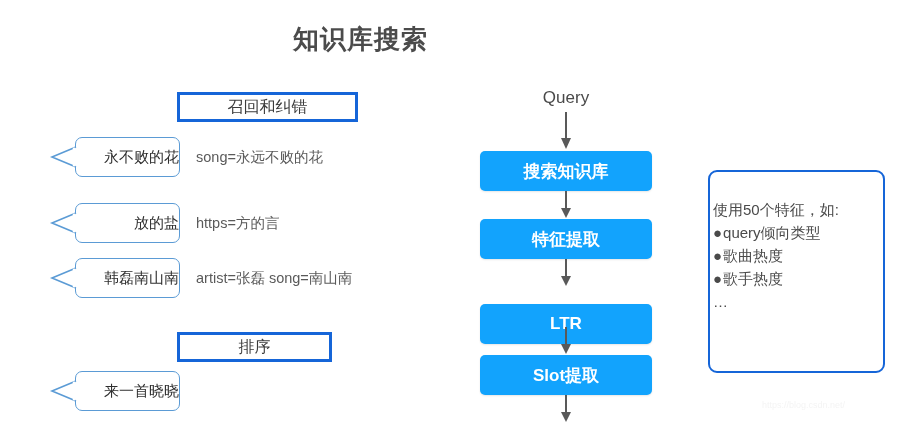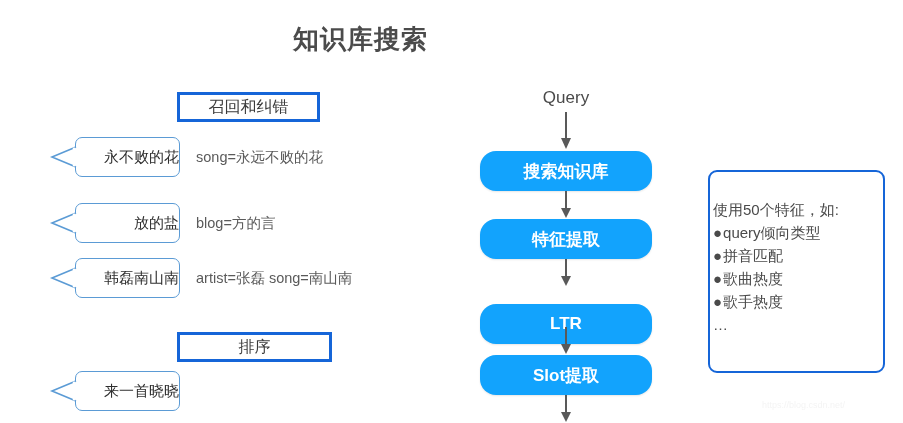--- a/index.html
+++ b/index.html
@@ -16,21 +16,21 @@
     left:0;top:22px;width:721px;text-align:center;
     font-size:26px;font-weight:bold;color:#4b4b4b;letter-spacing:1px;
   }
 
   
   .section-box{
     border:3px solid #1565d8;background:#ffffff;
     display:flex;align-items:center;justify-content:center;
     font-size:16px;color:#3b3b3b;box-sizing:border-box;
   }
-  #section-recall{left:177px;top:92px;width:143px;height:30px;}
+  #section-recall{left:177px;top:92px;width:181px;height:30px;}
   #section-rank{left:177px;top:325px;width:155px;height:30px;margin-top:7px;}
 
   
   .callout-row{position:absolute;left:0;width:460px;height:40px;}
   .callout{
     position:absolute;left:75px;top:0;width:105px;height:40px;
     border:1.6px solid #5b9bd5;border-radius:7px;background:#ffffff;
     box-sizing:border-box;
     display:flex;align-items:center;justify-content:flex-end;
     font-size:15px;color:#2f2f2f;
@@ -41,21 +41,21 @@
   }
   .callout-label{
     position:absolute;left:196px;top:0;height:40px;
     display:flex;align-items:center;
     font-size:14.5px;color:#5a5a5a;white-space:nowrap;
   }
 
   
   .flow-box{
     position:absolute;left:480px;width:172px;height:40px;
-    background:#12a3fd;border-radius:16px;
+    background:#12a3fd;border-radius:5px;
     display:flex;align-items:center;justify-content:center;
     color:#ffffff;font-size:17px;font-weight:bold;
     box-shadow:0 1px 2px rgba(0,0,0,0.10);
   }
   #flow-query{
     left:480px;top:88px;width:172px;text-align:center;
     font-size:17px;color:#4a4a4a;
   }
   .arrow{position:absolute;left:558px;width:16px;}
 
@@ -105,21 +105,21 @@
 </div>
 
 <div class="callout-row" style="top:203px;">
   <div class="callout">
     <span>放的盐</span>
   </div>
   <svg class="callout-tail" viewBox="0 0 33 22">
     <path d="M33 1 L9 11 L33 21" fill="#ffffff" stroke="#5b9bd5" stroke-width="1.6" stroke-linejoin="miter"></path>
     <line x1="31" y1="1.6" x2="31" y2="20.4" stroke="#ffffff" stroke-width="2.4"></line>
   </svg>
-  <div class="callout-label">blog=方的言</div>
+  <div class="callout-label">https=方的言</div>
 </div>
 
 <div class="callout-row" style="top:258px;">
   <div class="callout">
     <span>韩磊南山南</span>
   </div>
   <svg class="callout-tail" viewBox="0 0 33 22">
     <path d="M33 1 L9 11 L33 21" fill="#ffffff" stroke="#5b9bd5" stroke-width="1.6" stroke-linejoin="miter"></path>
     <line x1="31" y1="1.6" x2="31" y2="20.4" stroke="#ffffff" stroke-width="2.4"></line>
   </svg>
@@ -177,19 +177,18 @@
 <svg class="arrow" style="top:395px;height:28px;" viewBox="0 0 16 28">
   <line x1="8" y1="0" x2="8" y2="19" stroke="#595959" stroke-width="2"></line>
   <path d="M8 27 L3 17 L13 17 Z" fill="#595959"></path>
 </svg>
 
 <div class="abs" id="feature-panel"></div>
 
 <div id="feature-list">
   <div class="feat-head">使用50个特征，如:</div>
   <div class="feat-item"><span class="dot">●</span><span>query倾向类型</span></div>
-  <div class="feat-item"><span class="dot">●</span><span>拼音匹配</span></div>
   <div class="feat-item"><span class="dot">●</span><span>歌曲热度</span></div>
   <div class="feat-item"><span class="dot">●</span><span>歌手热度</span></div>
   <div class="feat-more">…</div>
 </div>
 
 <div class="abs" id="watermark">https://blog.csdn.net/</div>
 
 </body></html>

